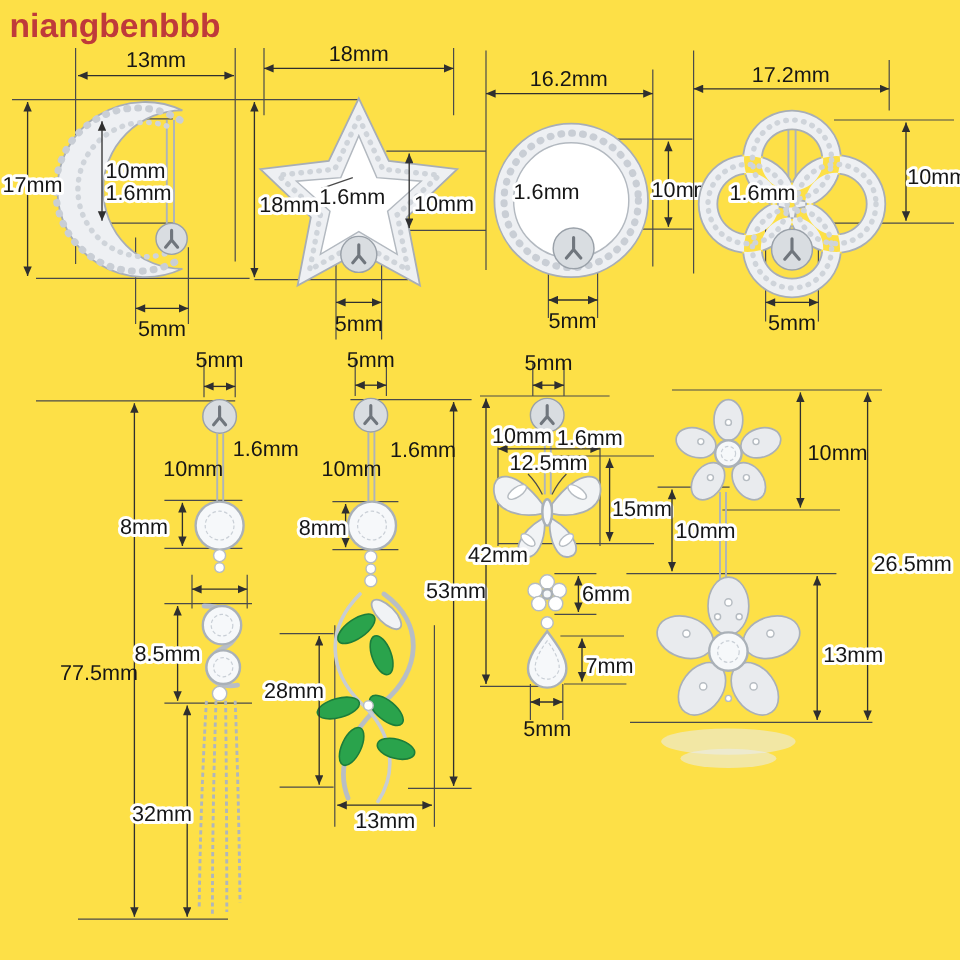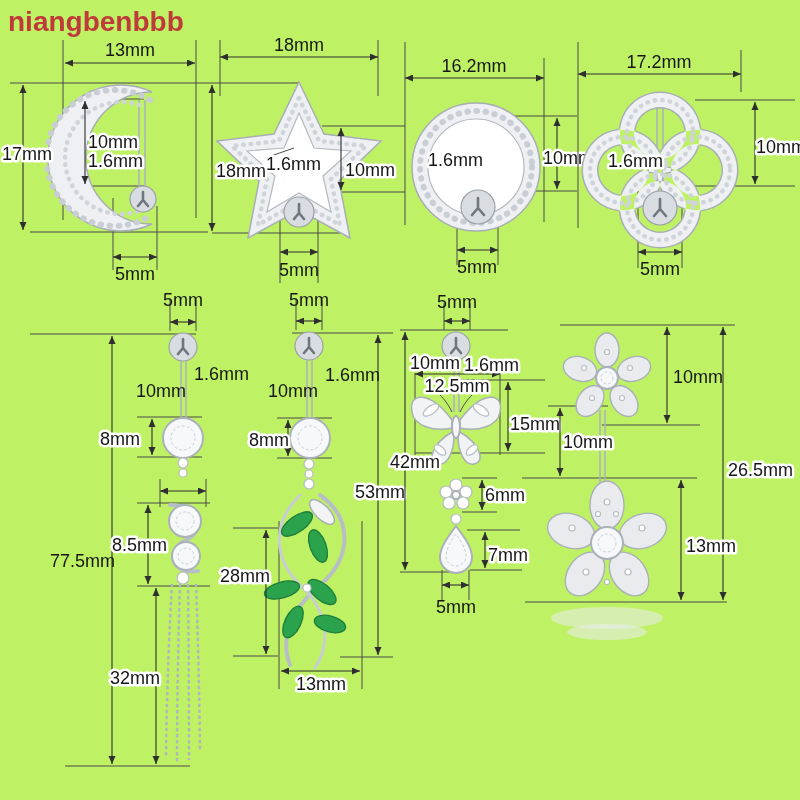--- a/index.html
+++ b/index.html
@@ -1,16 +1,16 @@
 <!DOCTYPE html>
 <html><head>
 <meta charset="utf-8">
 <style>
   html,body{margin:0;padding:0;background:#ffffff;}
-  #stage{position:relative;width:800px;height:800px;background:#bef264;overflow:hidden;
+  #stage{position:relative;width:800px;height:800px;background:#fde047;overflow:hidden;
          font-family:"Liberation Sans",sans-serif;}
   #watermark{position:absolute;left:8px;top:6px;font-size:28px;font-weight:600;
              letter-spacing:0px;color:#bf3a3a;}
   svg text{font-family:"Liberation Sans",sans-serif;font-size:18px;fill:#161616;}
   .mid{text-anchor:middle;}
   .halo{paint-order:stroke;stroke:#ffffff;stroke-width:5px;stroke-linejoin:round;}
   .dim{stroke:#2f2f2f;stroke-width:1.1;fill:none;}
   .ext{stroke:#4a4a4a;stroke-width:1;fill:none;}
   .metal{fill:#eef0f3;stroke:#a8aeb6;stroke-width:1.5;}
   .metal-flat{fill:#eef0f3;stroke:none;}

